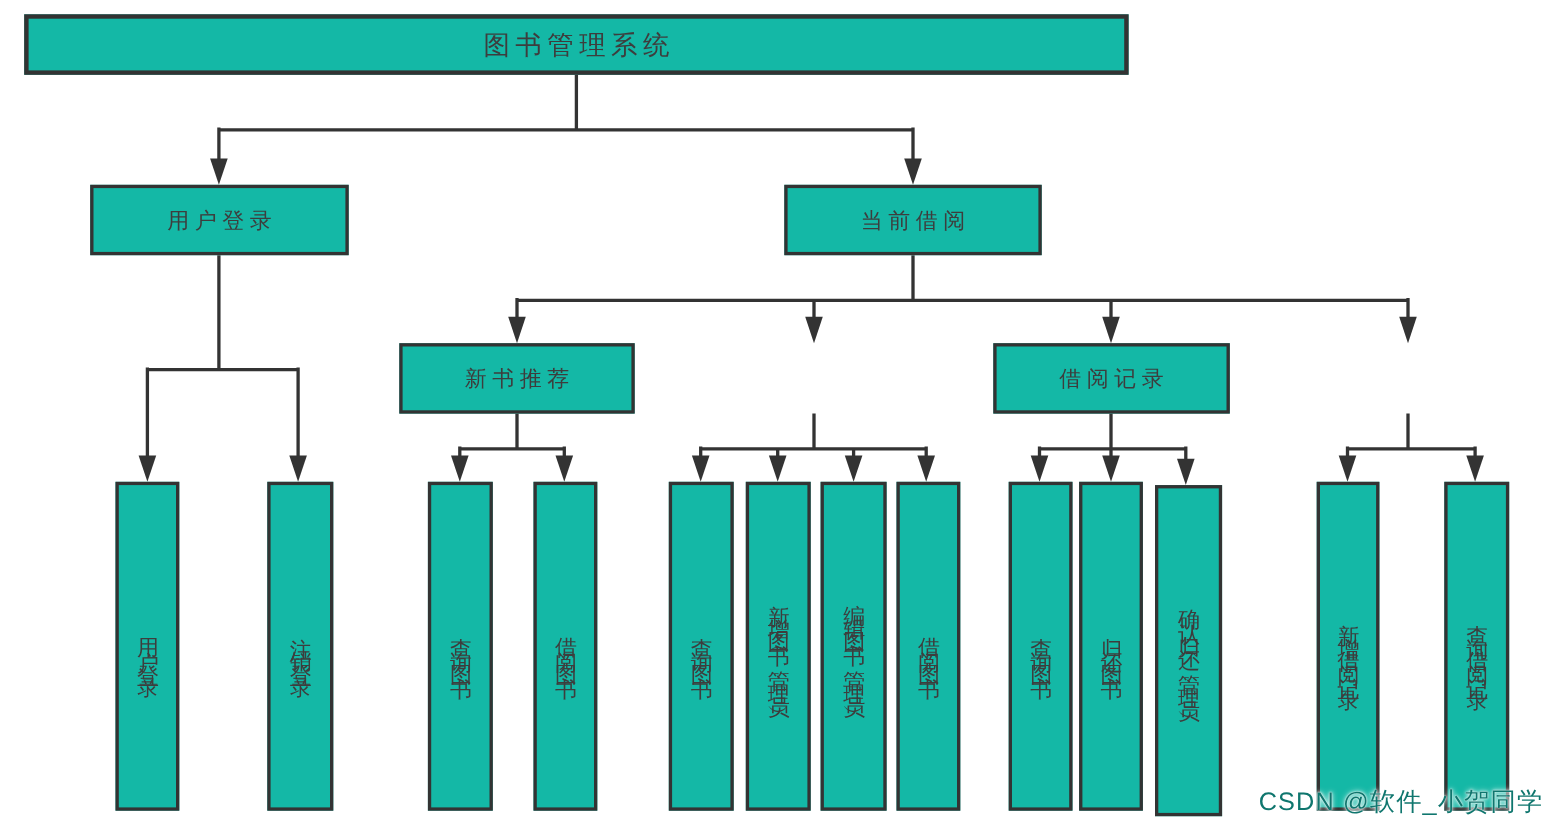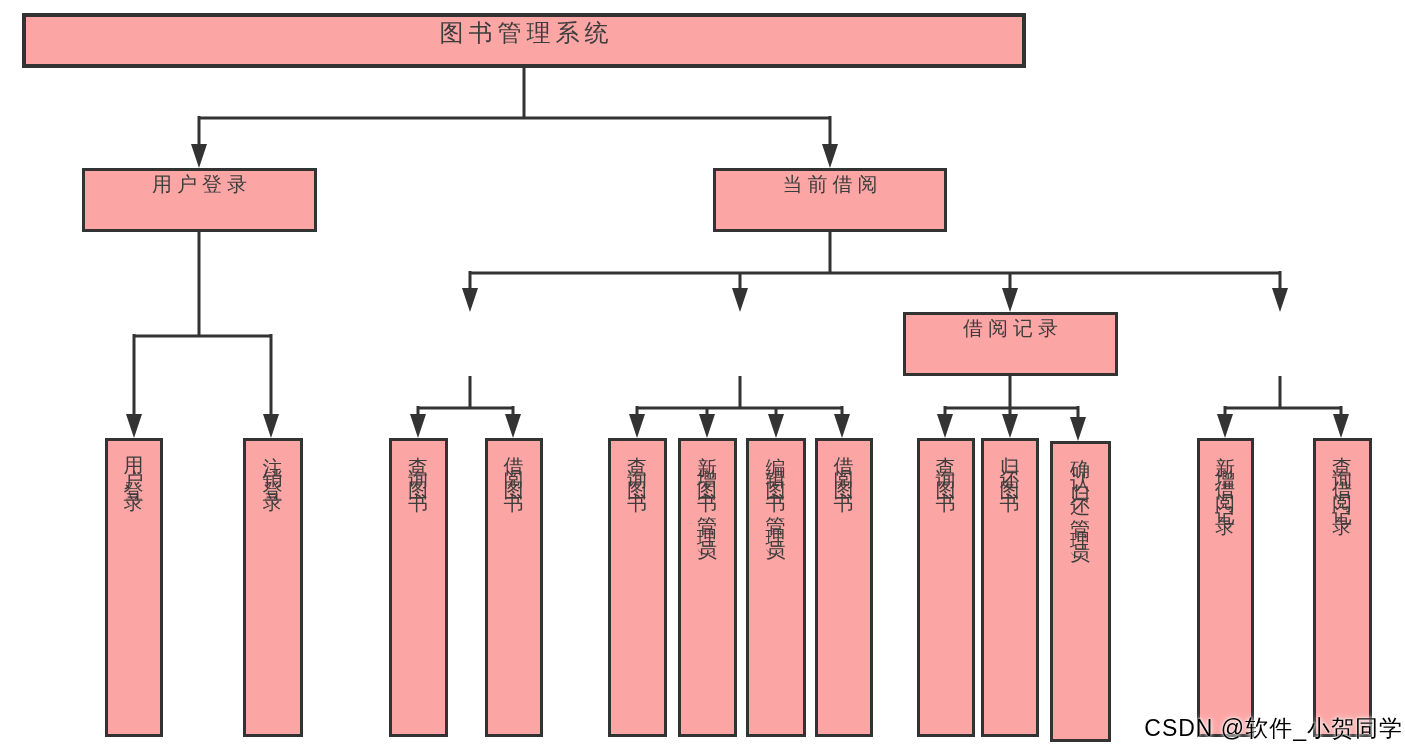--- a/index.html
+++ b/index.html
@@ -17,22 +17,23 @@
     color:var(--text);
   }
   svg.connectors{
     position:absolute;left:0;top:0;
     pointer-events:none;
   }
   .box{
     position:absolute;
     box-sizing:border-box;
     border:3px solid var(--line);
-    background:#fca5a5;
+    background:#14b8a6;
     display:flex;
+    align-items:center;
     justify-content:center;
     z-index:2;
   }
   .root-box{border-width:4px;}
   .root-box .lbl{font-size:24px;letter-spacing:5px;text-indent:5px;}
   .hnode .lbl{font-size:20px;letter-spacing:5px;text-indent:5px;}
   .leaf{z-index:2;}
   .leaf .lbl{
     writing-mode:vertical-rl;
     text-orientation:mixed;
@@ -41,21 +42,21 @@
     line-height:1;
     white-space:nowrap;
   }
   .watermark{
     position:absolute;
     right:2px;
     bottom:3px;
     z-index:9;
     font-size:23px;
     letter-spacing:1px;
-    color:#000000;
+    color:#0f766e;
     text-shadow:0 0 3px #ffffff, 0 0 1px #ffffff, 0 0 6px #ffffff;
   }
 </style>
 </head>
 <body>
 
 <div class="stage">
 
   <svg class="connectors" width="1405" height="747" viewBox="0 0 1405 747" aria-hidden="true">
 
@@ -97,20 +98,23 @@
     <span class="lbl">图书管理系统</span>
   </div>
 
   <div class="box hnode" style="left:82px;top:168px;width:235px;height:64px">
     <span class="lbl">用户登录</span>
   </div>
   <div class="box hnode" style="left:713px;top:168px;width:234px;height:64px">
     <span class="lbl">当前借阅</span>
   </div>
 
+  <div class="box hnode" style="left:363px;top:312px;width:214px;height:64px">
+    <span class="lbl">新书推荐</span>
+  </div>
   <div class="box hnode" style="left:903px;top:312px;width:215px;height:64px">
     <span class="lbl">借阅记录</span>
   </div>
 
   <div class="box leaf" style="left:105px;top:438px;width:58px;height:299px">
     <span class="lbl">用户登录</span>
   </div>
   <div class="box leaf" style="left:243px;top:438px;width:60px;height:299px">
     <span class="lbl">注销登录</span>
   </div>

